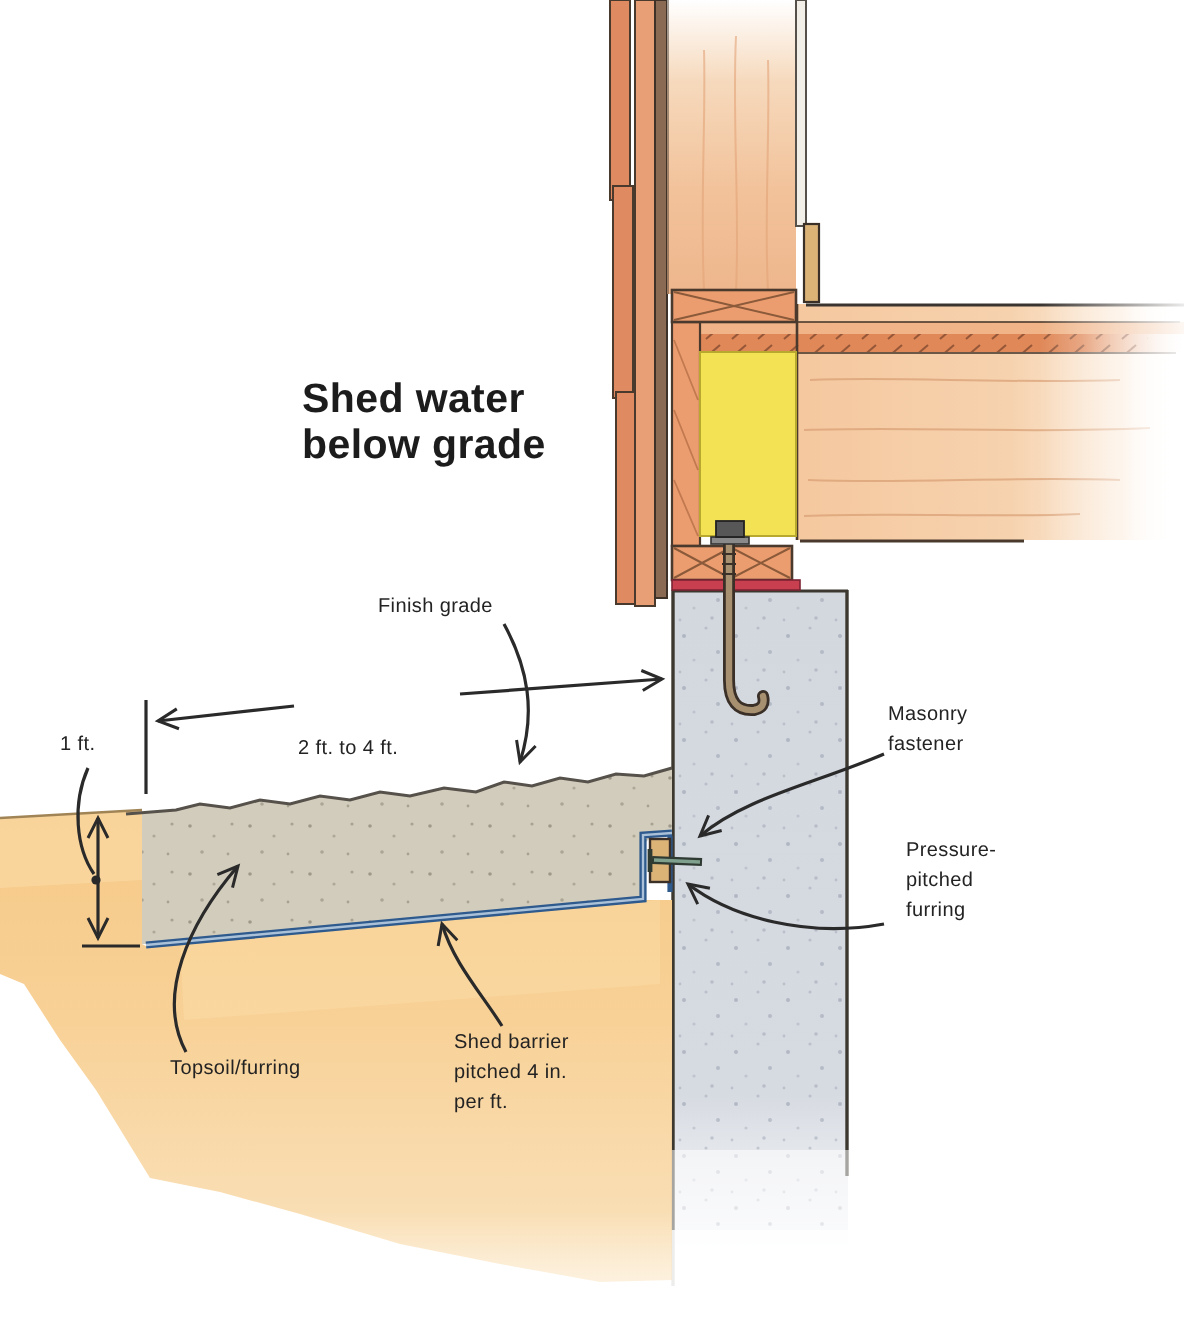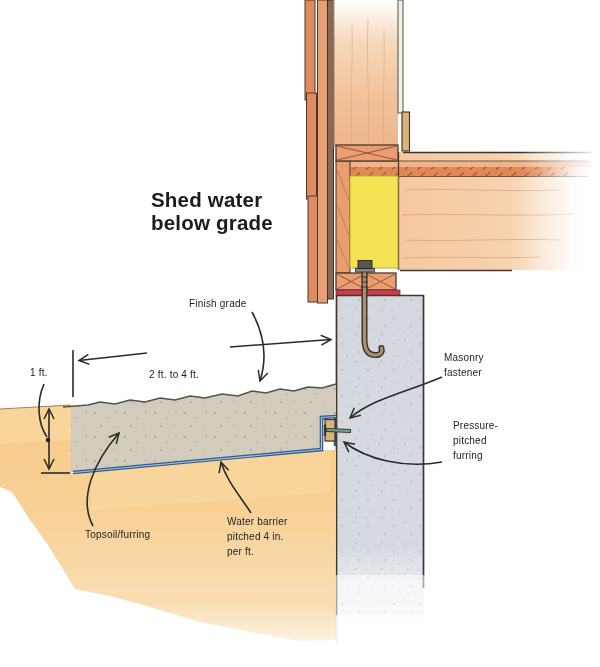--- a/index.html
+++ b/index.html
@@ -233,18 +233,18 @@
 
   <div class="lbl" style="left:453px;top:418px;">
     <div>Pressure-</div>
     <div>pitched</div>
     <div>furring</div>
   </div>
 
   <div class="lbl" style="left:85px;top:527px;">Topsoil/furring</div>
 
   <div class="lbl" style="left:227px;top:514px;">
-    <div>Water barrier</div>
+    <div>Shed barrier</div>
     <div>pitched 4 in.</div>
     <div>per ft.</div>
   </div>
 
 </div>
 
 </body></html>

